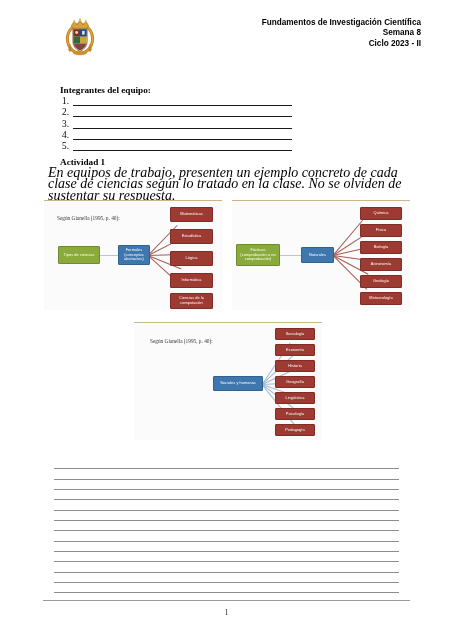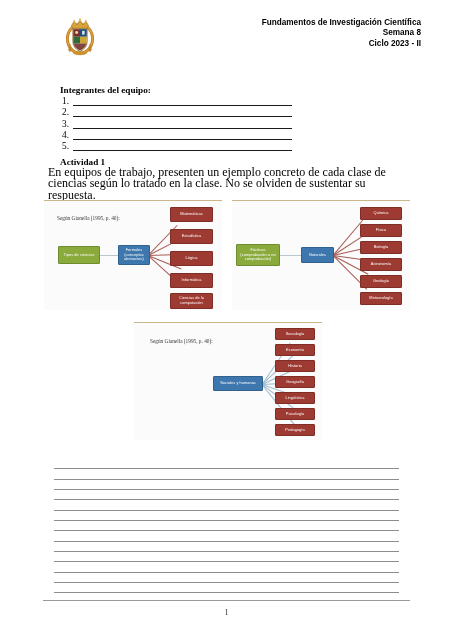--- a/index.html
+++ b/index.html
@@ -97,23 +97,24 @@
     left: 60px;
     top: 157px;
     font-weight: bold;
     font-size: 9.2px;
   }
   .activity-body {
     position: absolute;
     left: 48px;
     top: 167px;
     width: 362px;
-    font-size: 12px;
+    font-size: 14px;
     line-height: 11.3px;
     text-align: left;
+    font-style: italic;
   }
 
   
   .diagram {
     position: absolute;
     background: #fbfbfb;
     border-top: 1px solid #c9b78a;
     box-sizing: border-box;
   }
   #diagram-formales { left: 44px;  top: 200px; width: 178px; height: 110px; }

